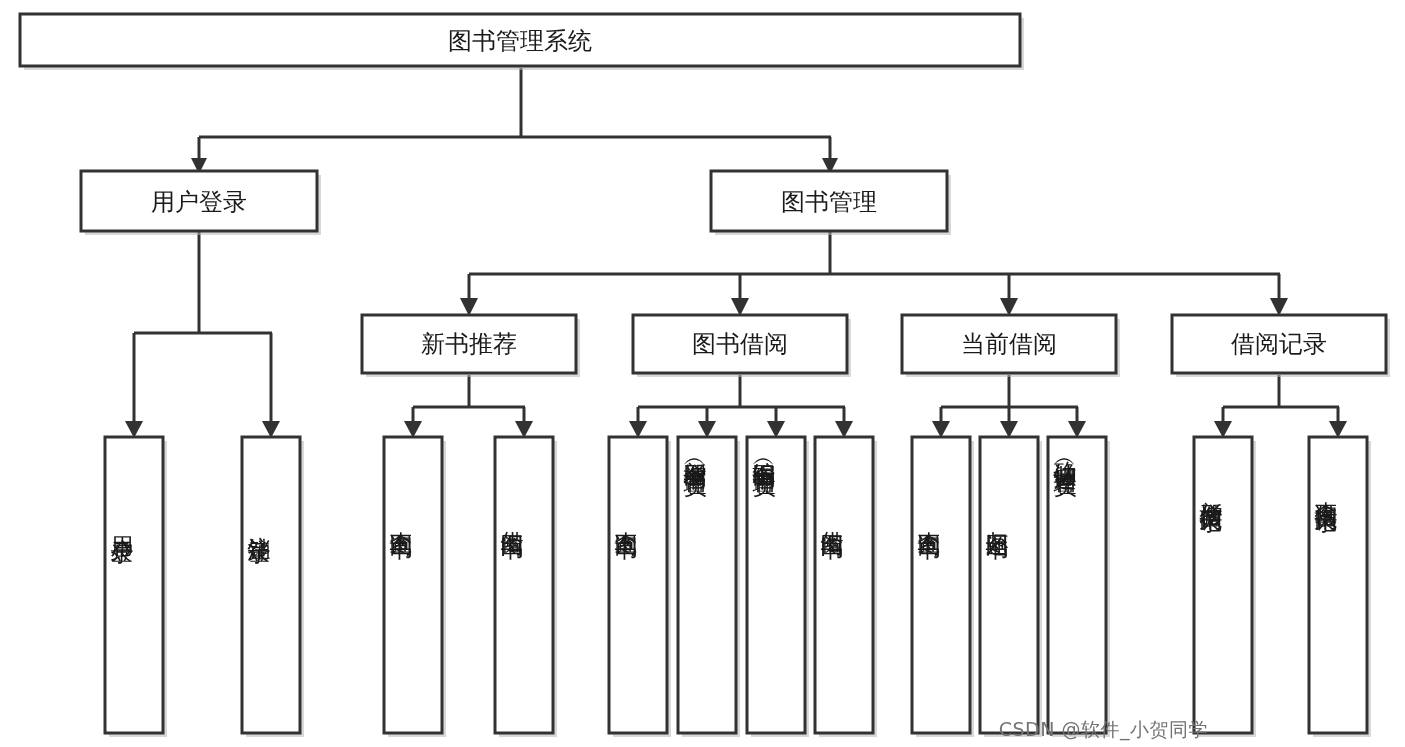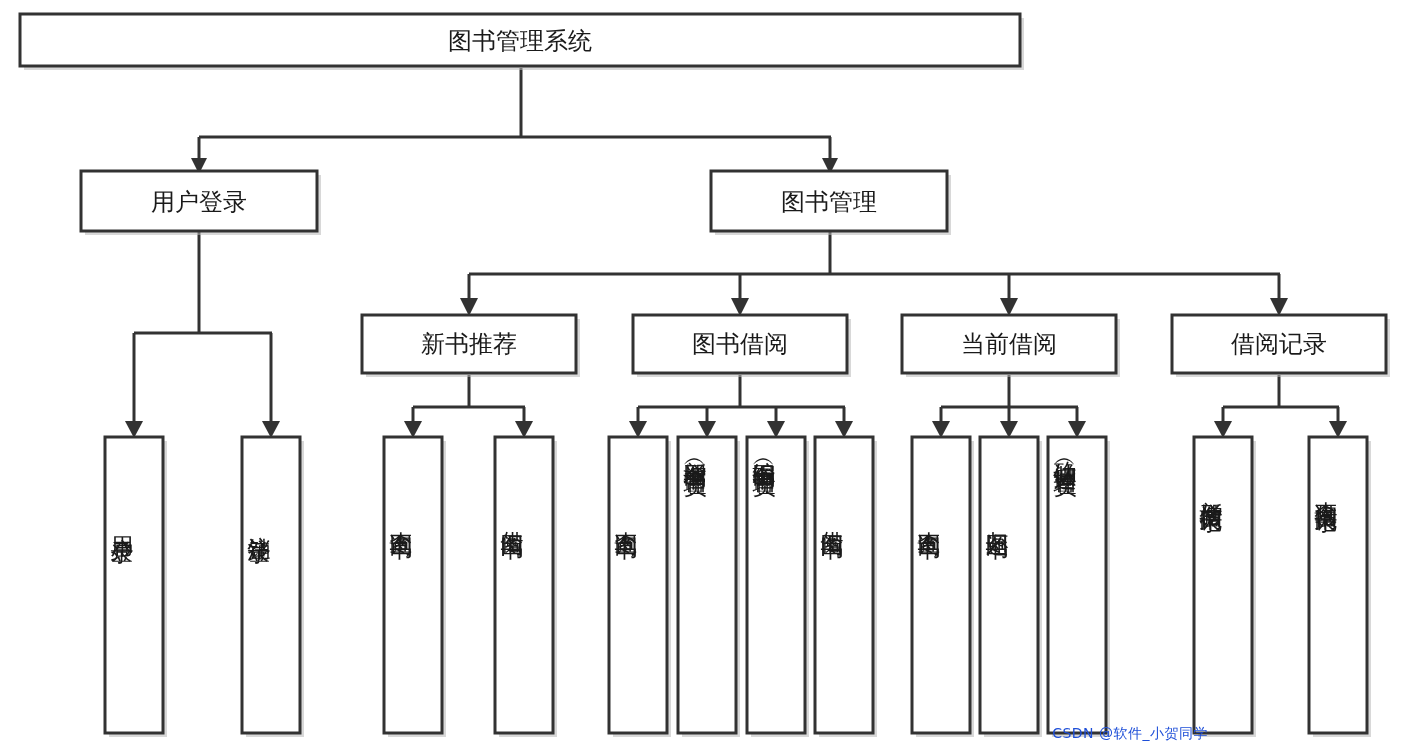--- a/index.html
+++ b/index.html
@@ -65,22 +65,22 @@
     letter-spacing: 2px;
     white-space: nowrap;
     text-align: left;
     pointer-events: none;
   }
   .watermark {
     position: absolute;
     right: 8px;
     bottom: 4px;
     font-family: "DejaVu Sans", "Liberation Sans", sans-serif;
-    font-size: 14px;
-    color: #1d4ed8;
+    font-size: 19px;
+    color: #737373;
     letter-spacing: 0.5px;
     white-space: nowrap;
   }
 </style>
 </head>
 <body>
 
 <div id="diagram-root">
 
   <svg id="diagram-svg" viewBox="0 0 1405 747" xmlns="http://www.w3.org/2000/svg">

